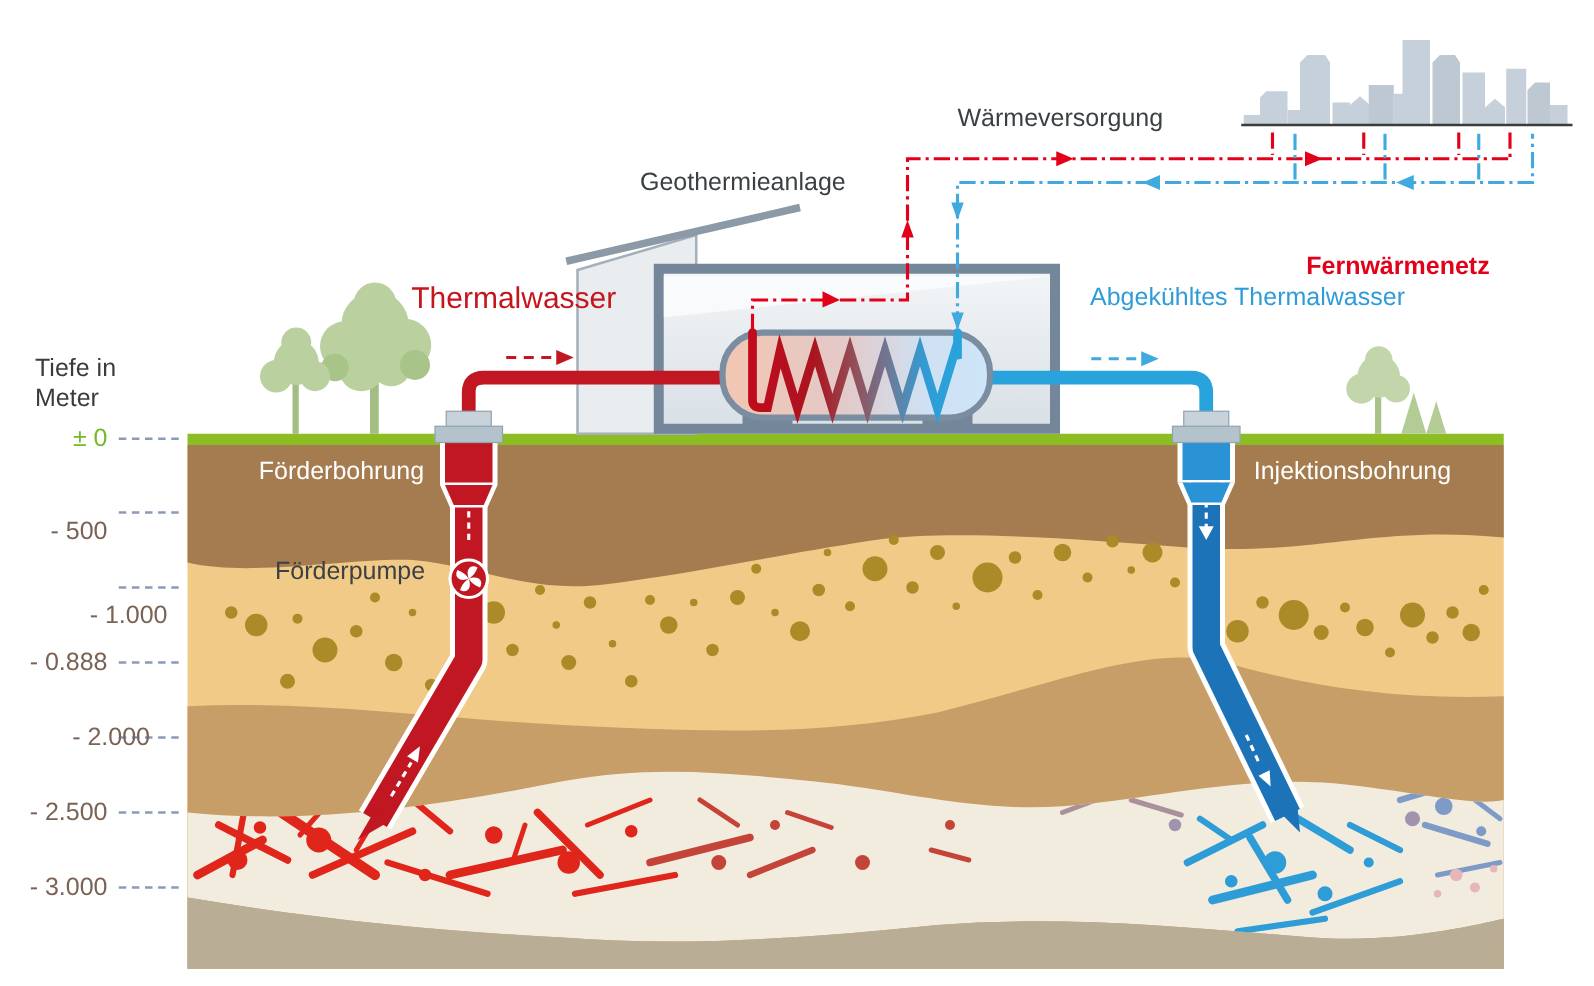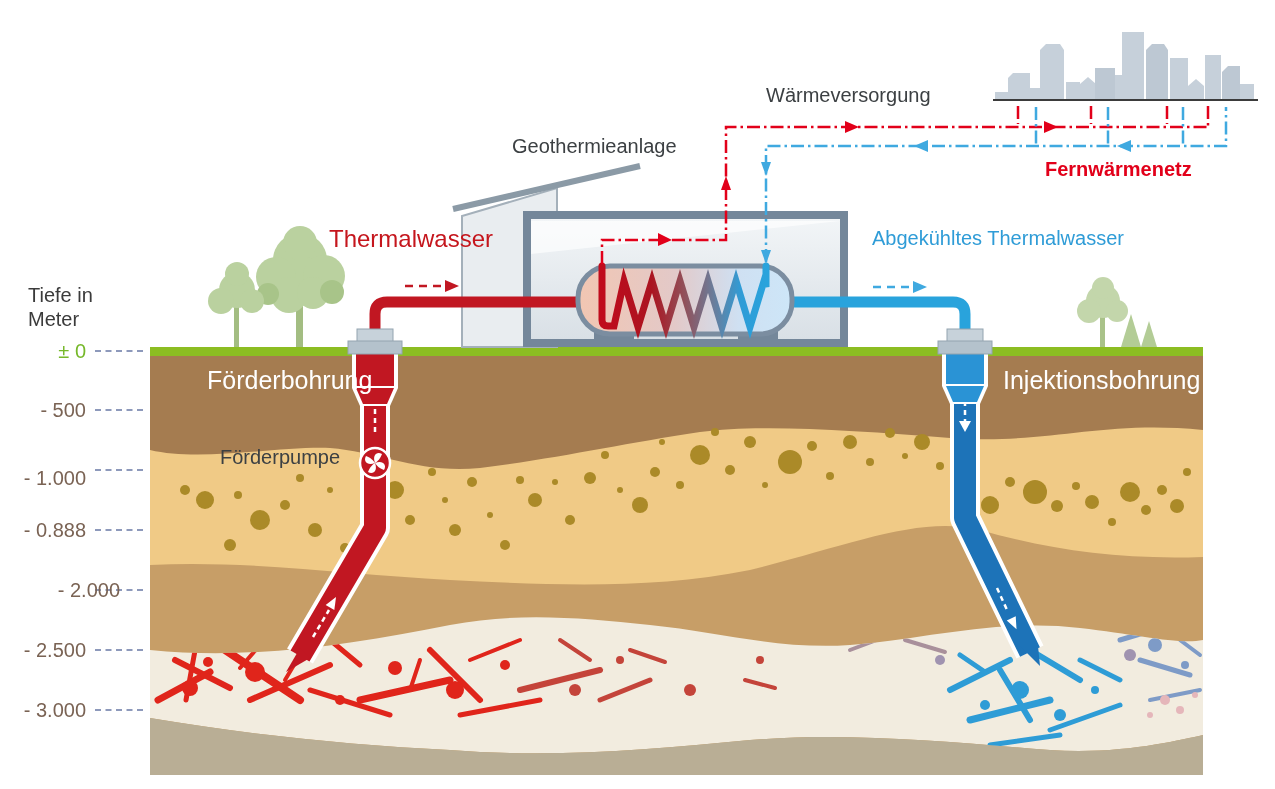--- a/index.html
+++ b/index.html
@@ -2,23 +2,23 @@
 <html><head>
 <meta charset="utf-8">
 <style>
   html,body{margin:0;padding:0;background:#fff;}
   #stage{position:relative;width:1275px;height:789px;background:#fff;overflow:hidden;
          font-family:"Liberation Sans","DejaVu Sans",sans-serif;}
   #scene{position:absolute;left:0;top:0;}
   .lbl{position:absolute;white-space:nowrap;line-height:1.15;}
   .dark{color:#3c4043;font-size:20px;}
   .red{color:#c5161d;font-size:24px;}
-  .redbold{color:#e2001a;font-size:20px;font-weight:bold;}
+  .redbold{color:#e2001a;font-size:20px;font-weight:bold;margin-top:44px;}
   .blue{color:#2f9cd7;font-size:20px;}
-  .white{color:#ffffff;font-size:25px;}
+  .white{color:#ffffff;font-size:20px;}
   .blackbold{color:#1d1d1b;font-size:21px;font-weight:bold;}
   .scale{color:#3b3b3b;font-size:20px;}
   .tick{position:absolute;left:0;width:86px;text-align:right;font-size:20px;color:#7a6354;}
   .tick.zero{color:#76b82a;}
 </style>
 </head>
 <body>
 
 <div id="stage">
 <svg id="scene" width="1275" height="789" viewBox="0 0 1275 789">
@@ -364,19 +364,19 @@
 <div class="lbl red" style="left:329px;top:225px;">Thermalwasser</div>
 <div class="lbl blue" style="left:872px;top:227px;">Abgekühltes Thermalwasser</div>
 <div class="lbl white" style="left:207px;top:366px;">Förderbohrung</div>
 <div class="lbl dark" style="left:220px;top:446px;">Förderpumpe</div>
 <div class="lbl white" style="left:1003px;top:366px;text-align:right;">Injektionsbohrung</div>
 
 <div class="lbl scale" style="left:28px;top:284px;">Tiefe in</div>
 <div class="lbl scale" style="left:28px;top:308px;">Meter</div>
 
 <div class="tick zero" style="top:340px;">± 0</div>
-<div class="tick" style="top:399px;">- 500</div>
-<div class="tick" style="top:467px;">- 1.000</div>
+<div class="tick" style="top:414px;">- 500</div>
+<div class="tick" style="top:481px;padding-left:48px;">- 1.000</div>
 <div class="tick" style="top:519px;">- 0.888</div>
 <div class="tick" style="top:579px;margin-left:34px;">- 2.000</div>
 <div class="tick" style="top:639px;">- 2.500</div>
 <div class="tick" style="top:699px;">- 3.000</div>
 </div>
 
 </body></html>

